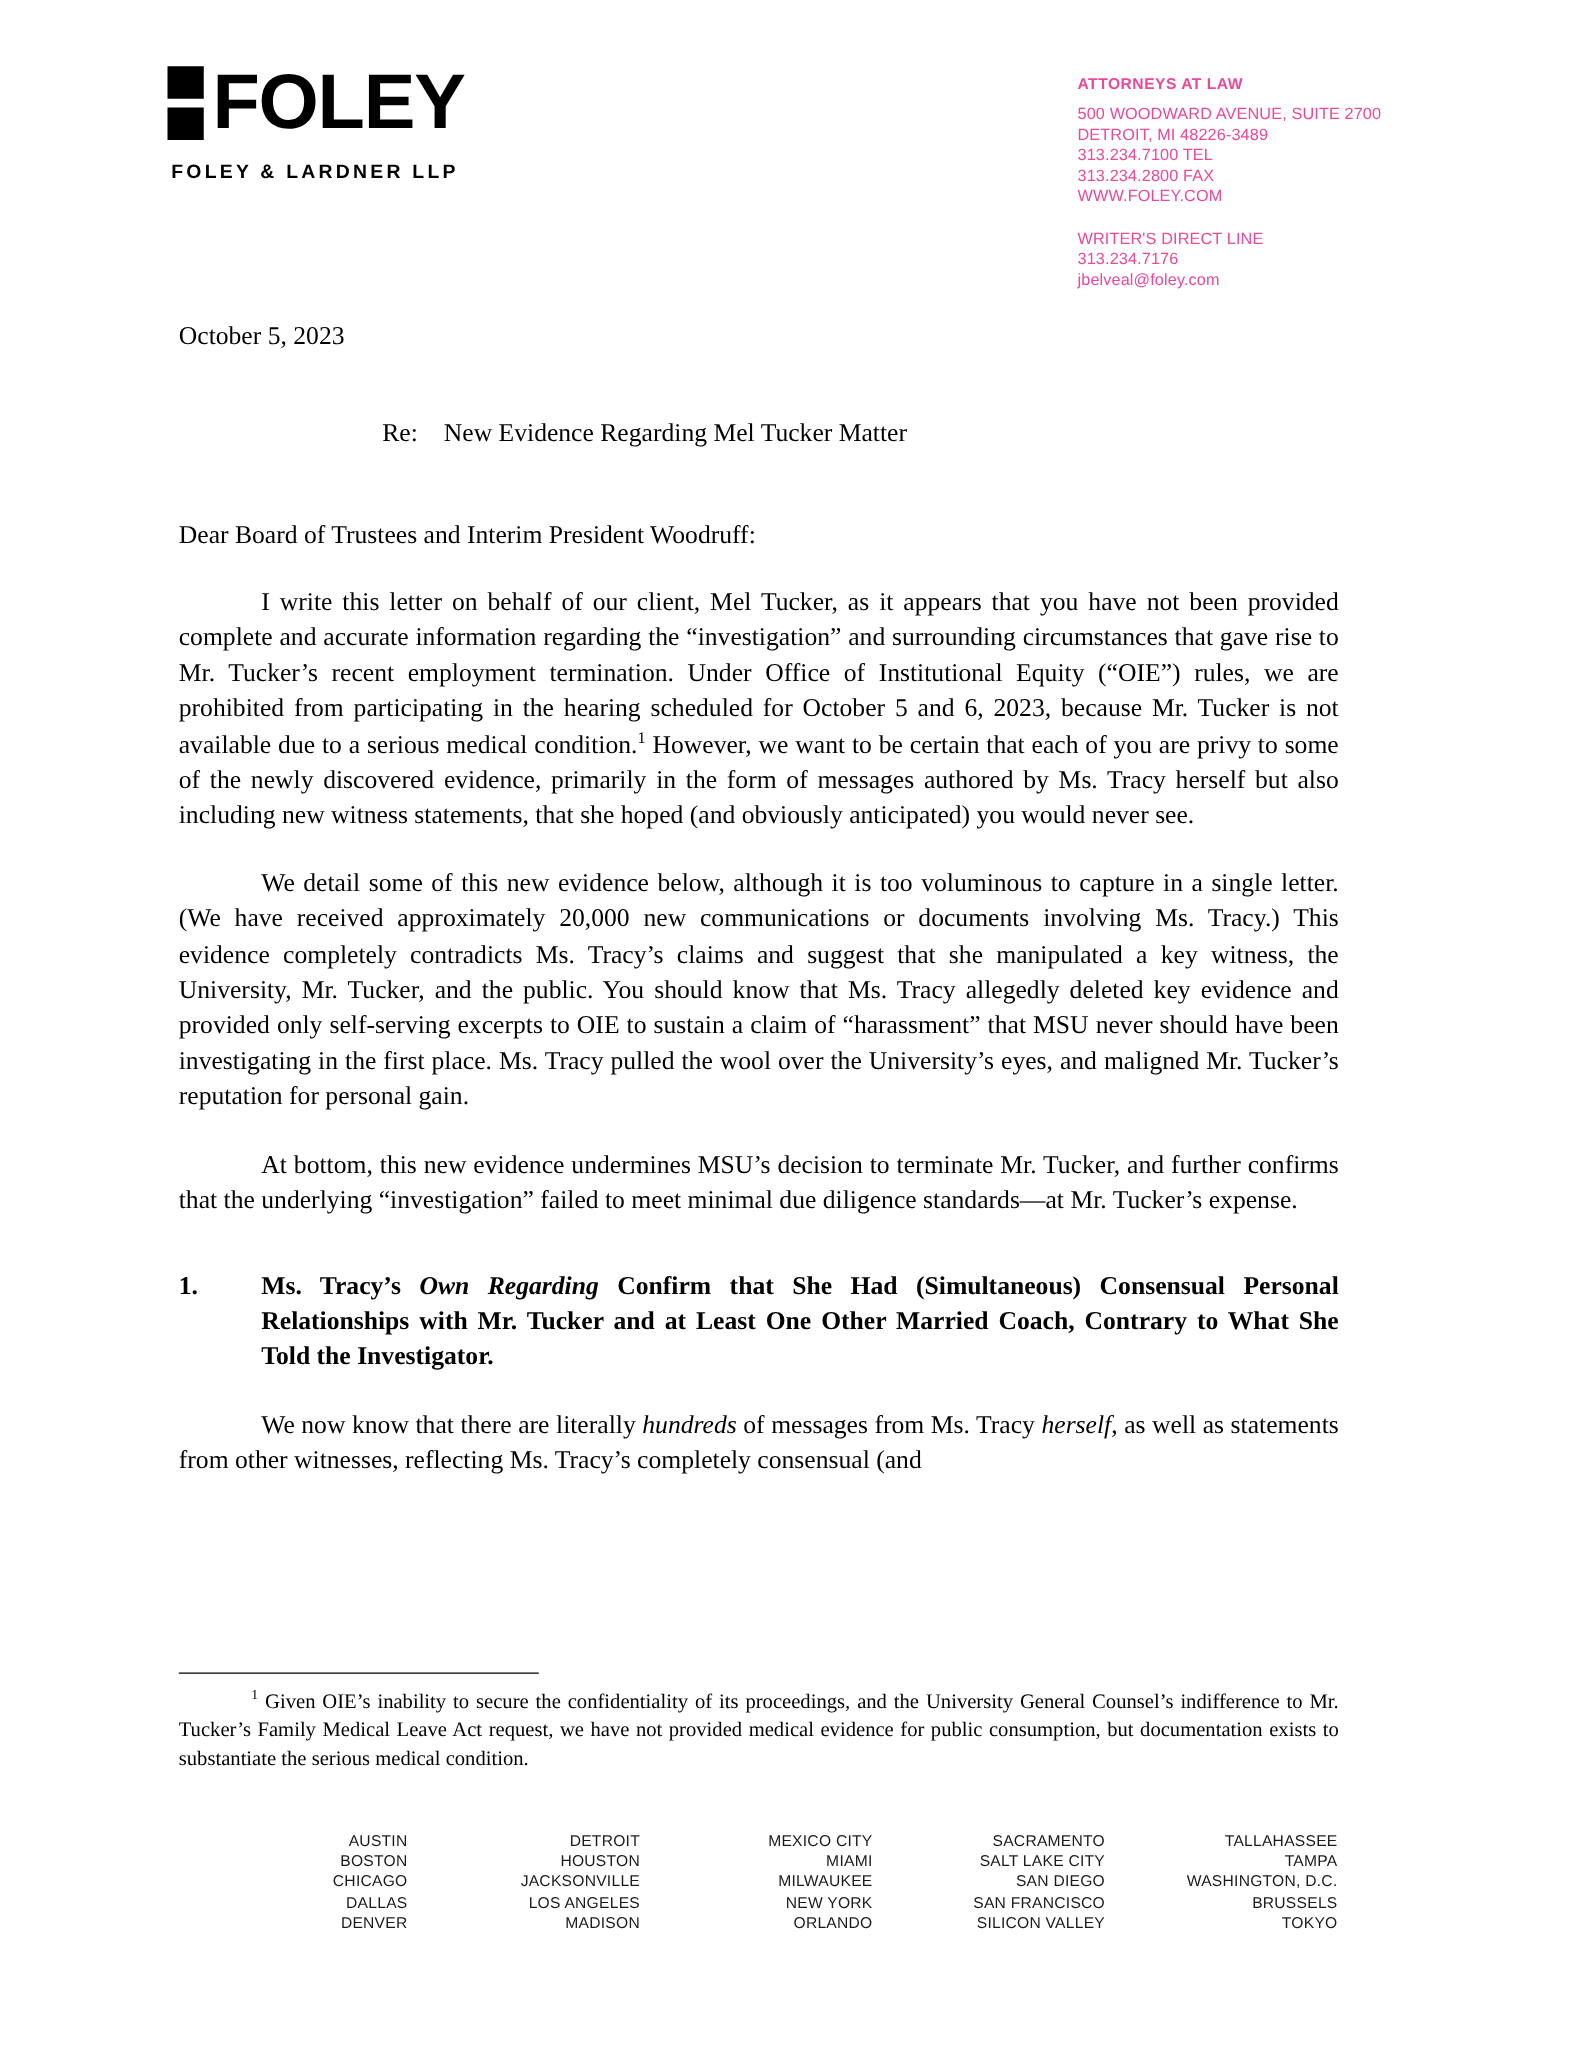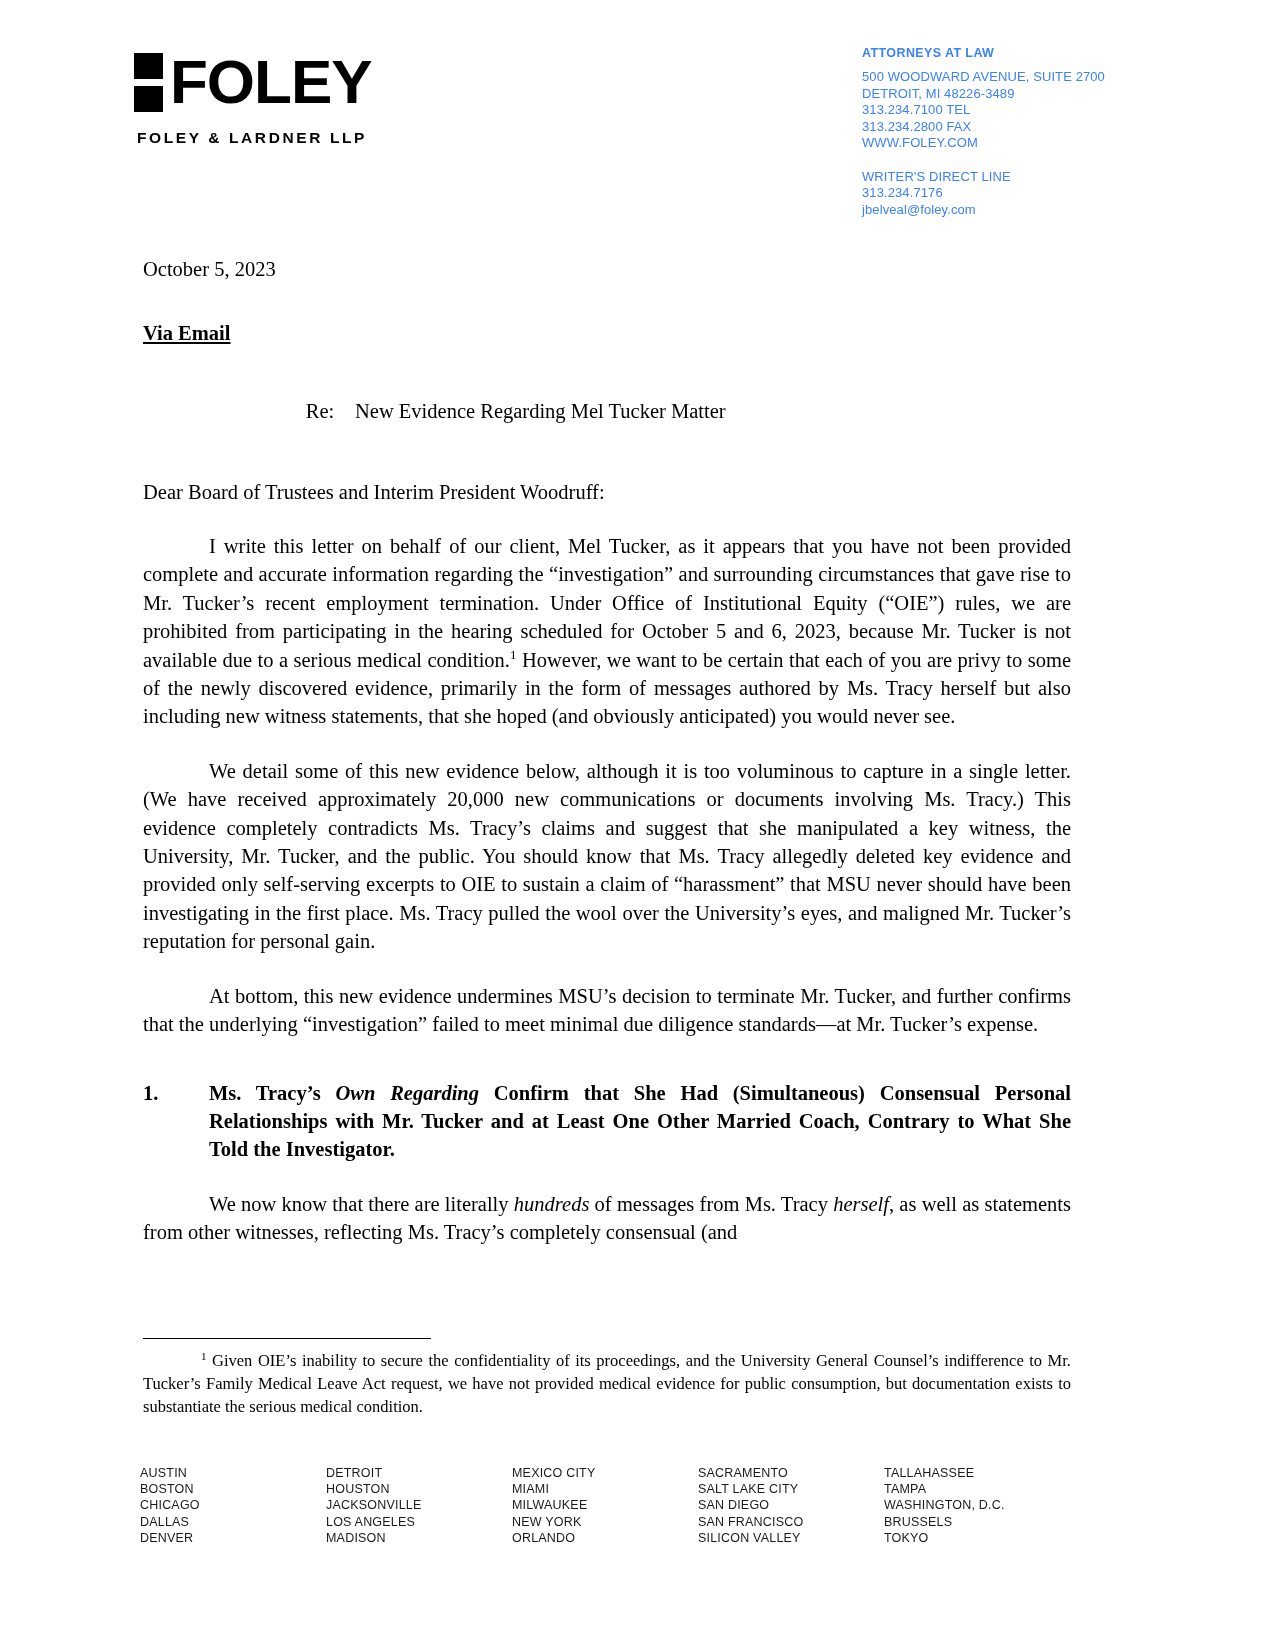--- a/index.html
+++ b/index.html
@@ -71,24 +71,24 @@
     font-size: 15.5px;
     letter-spacing: 2.6px;
     color: #000000;
     margin-top: 17px;
     margin-left: 3px;
   }
 
   .contact-block {
     position: absolute;
     left: 862px;
-    top: 2px;
+    top: 16px;
     width: 330px;
     font-family: "Liberation Sans", "DejaVu Sans", sans-serif;
-    color: #3b82f6;
+    color: #ec4899;
   }
   .contact-title {
     font-size: 12.5px;
     font-weight: 700;
     letter-spacing: 0.4px;
     margin-bottom: 9px;
   }
   .contact-line {
     font-size: 13px;
     line-height: 16.5px;
@@ -206,20 +206,21 @@
     display: flex;
     font-family: "Liberation Sans", "DejaVu Sans", sans-serif;
     font-size: 12.5px;
     line-height: 16.2px;
     letter-spacing: 0.2px;
     color: #1a1a1a;
   }
   .offices .col {
     width: 186px;
     flex: 0 0 186px;
+    text-align: right;
   }
   .offices .col .city {
     display: block;
     white-space: nowrap;
   }
 </style>
 </head>
 <body>
 
 <div class="page">
@@ -248,21 +249,20 @@
       <div class="contact-sub-title">WRITER'S DIRECT LINE</div>
       <div class="contact-line">313.234.7176</div>
       <div class="contact-line">jbelveal@foley.com</div>
     </div>
   </div>
 
   <div class="content">
 
     <div class="date-line">October 5, 2023</div>
 
-    <div class="via-email">Via Email</div>
 
     <div class="re-line">
       <span class="re-label">Re:</span>
       <span>New Evidence Regarding Mel Tucker Matter</span>
     </div>
 
     <div class="salutation">Dear Board of Trustees and Interim President Woodruff:</div>
 
     <p class="body-par first"><span>I write this letter on behalf of our client, Mel Tucker, as it appears that you have not been provided complete and accurate information regarding the “investigation” and surrounding circumstances that gave rise to Mr. Tucker’s recent employment termination.  Under Office of Institutional Equity (“OIE”) rules, we are prohibited from participating in the hearing scheduled for October 5 and 6, 2023, because Mr. Tucker is not available due to a serious medical condition.</span><sup class="fn">1</sup><span>  However, we want to be certain that each of you are privy to some of the newly discovered evidence, primarily in the form of messages authored by Ms. Tracy herself but also including new witness statements, that she hoped (and obviously anticipated) you would never see.</span></p>
 

